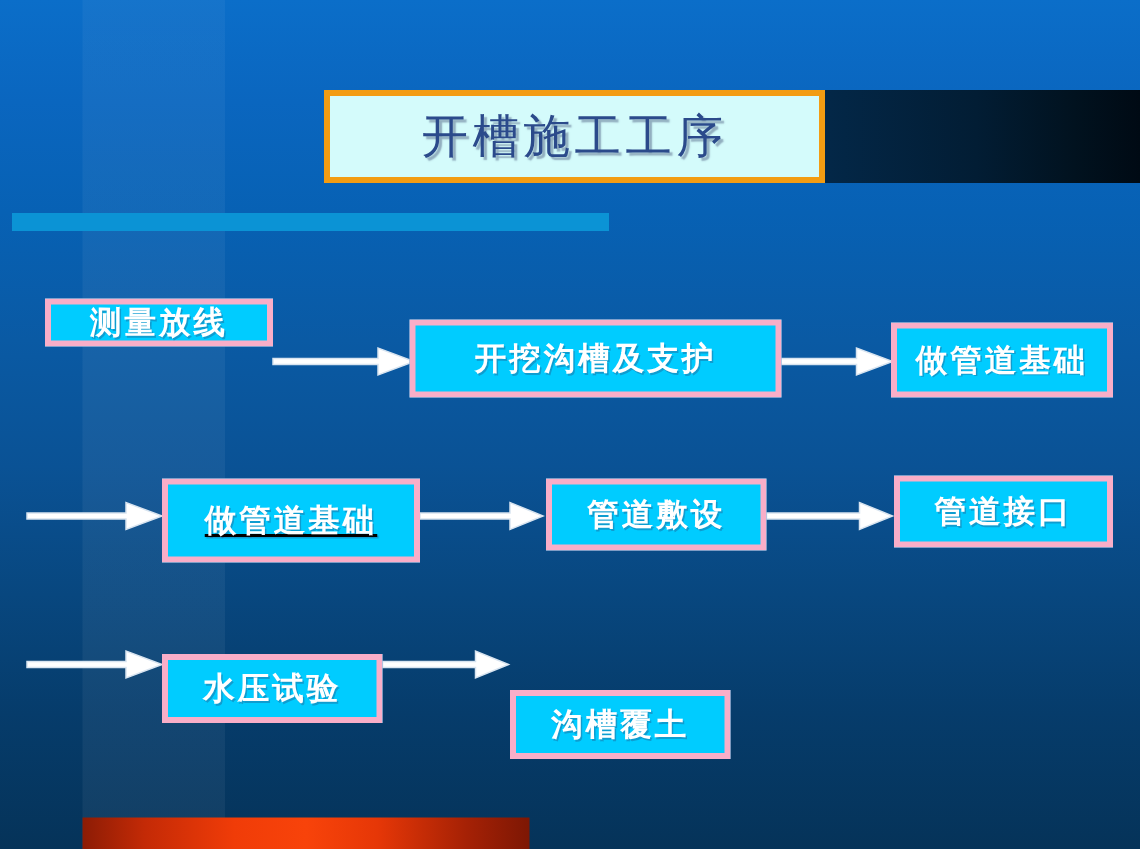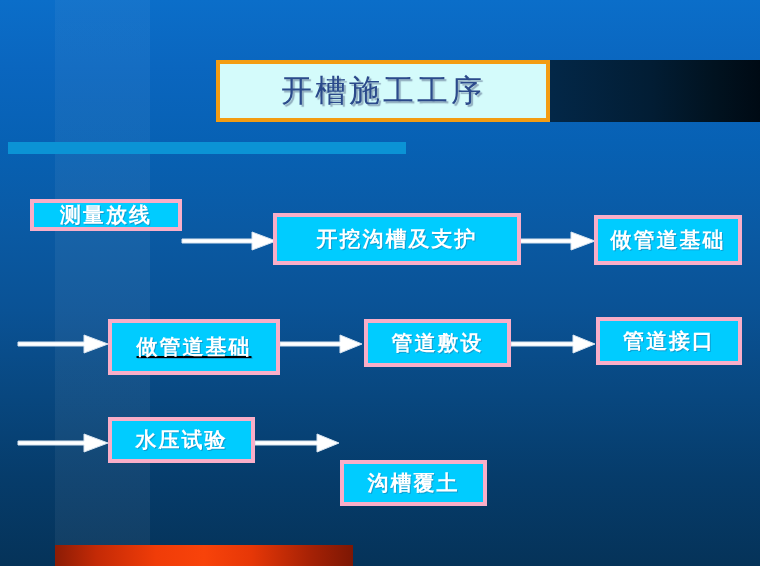--- a/index.html
+++ b/index.html
@@ -201,21 +201,21 @@
   </div>
 
   <div class="node" style="left:596px; top:317px; width:146px; height:48px;">
     <span class="node-label">管道接口</span>
   </div>
 
   <div class="node" style="left:364px; top:319px; width:147px; height:48px;">
     <span class="node-label">管道敷设</span>
   </div>
 
-  <div class="node" style="left:108px; top:417px; width:147px; height:46px;">
+  <div class="node" style="left:108px; top:436px; width:147px; height:46px;">
     <span class="node-label">水压试验</span>
   </div>
 
   <div class="node" style="left:340px; top:420px; width:147px; height:46px;margin-top:40px;">
     <span class="node-label">沟槽覆土</span>
   </div>
 
   <div class="bottom-bar"></div>
 
 </div>

